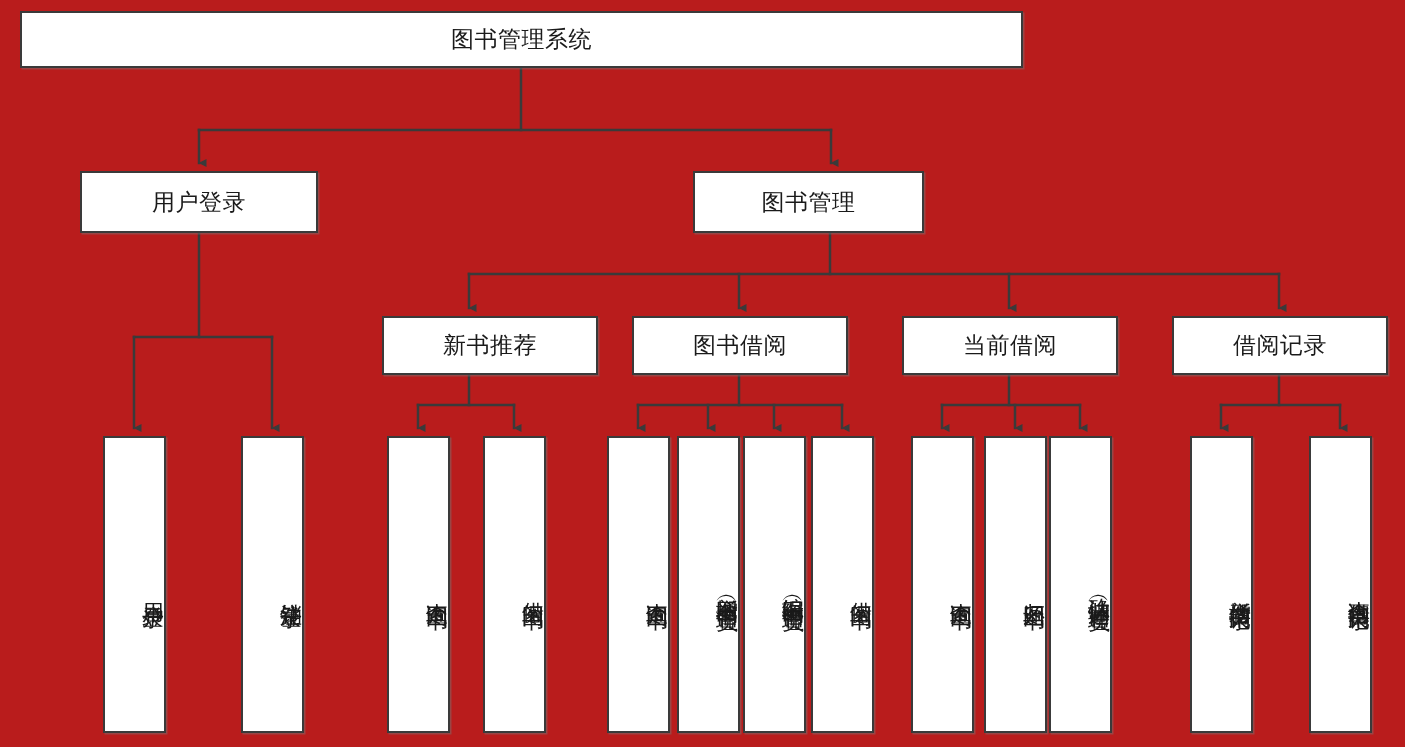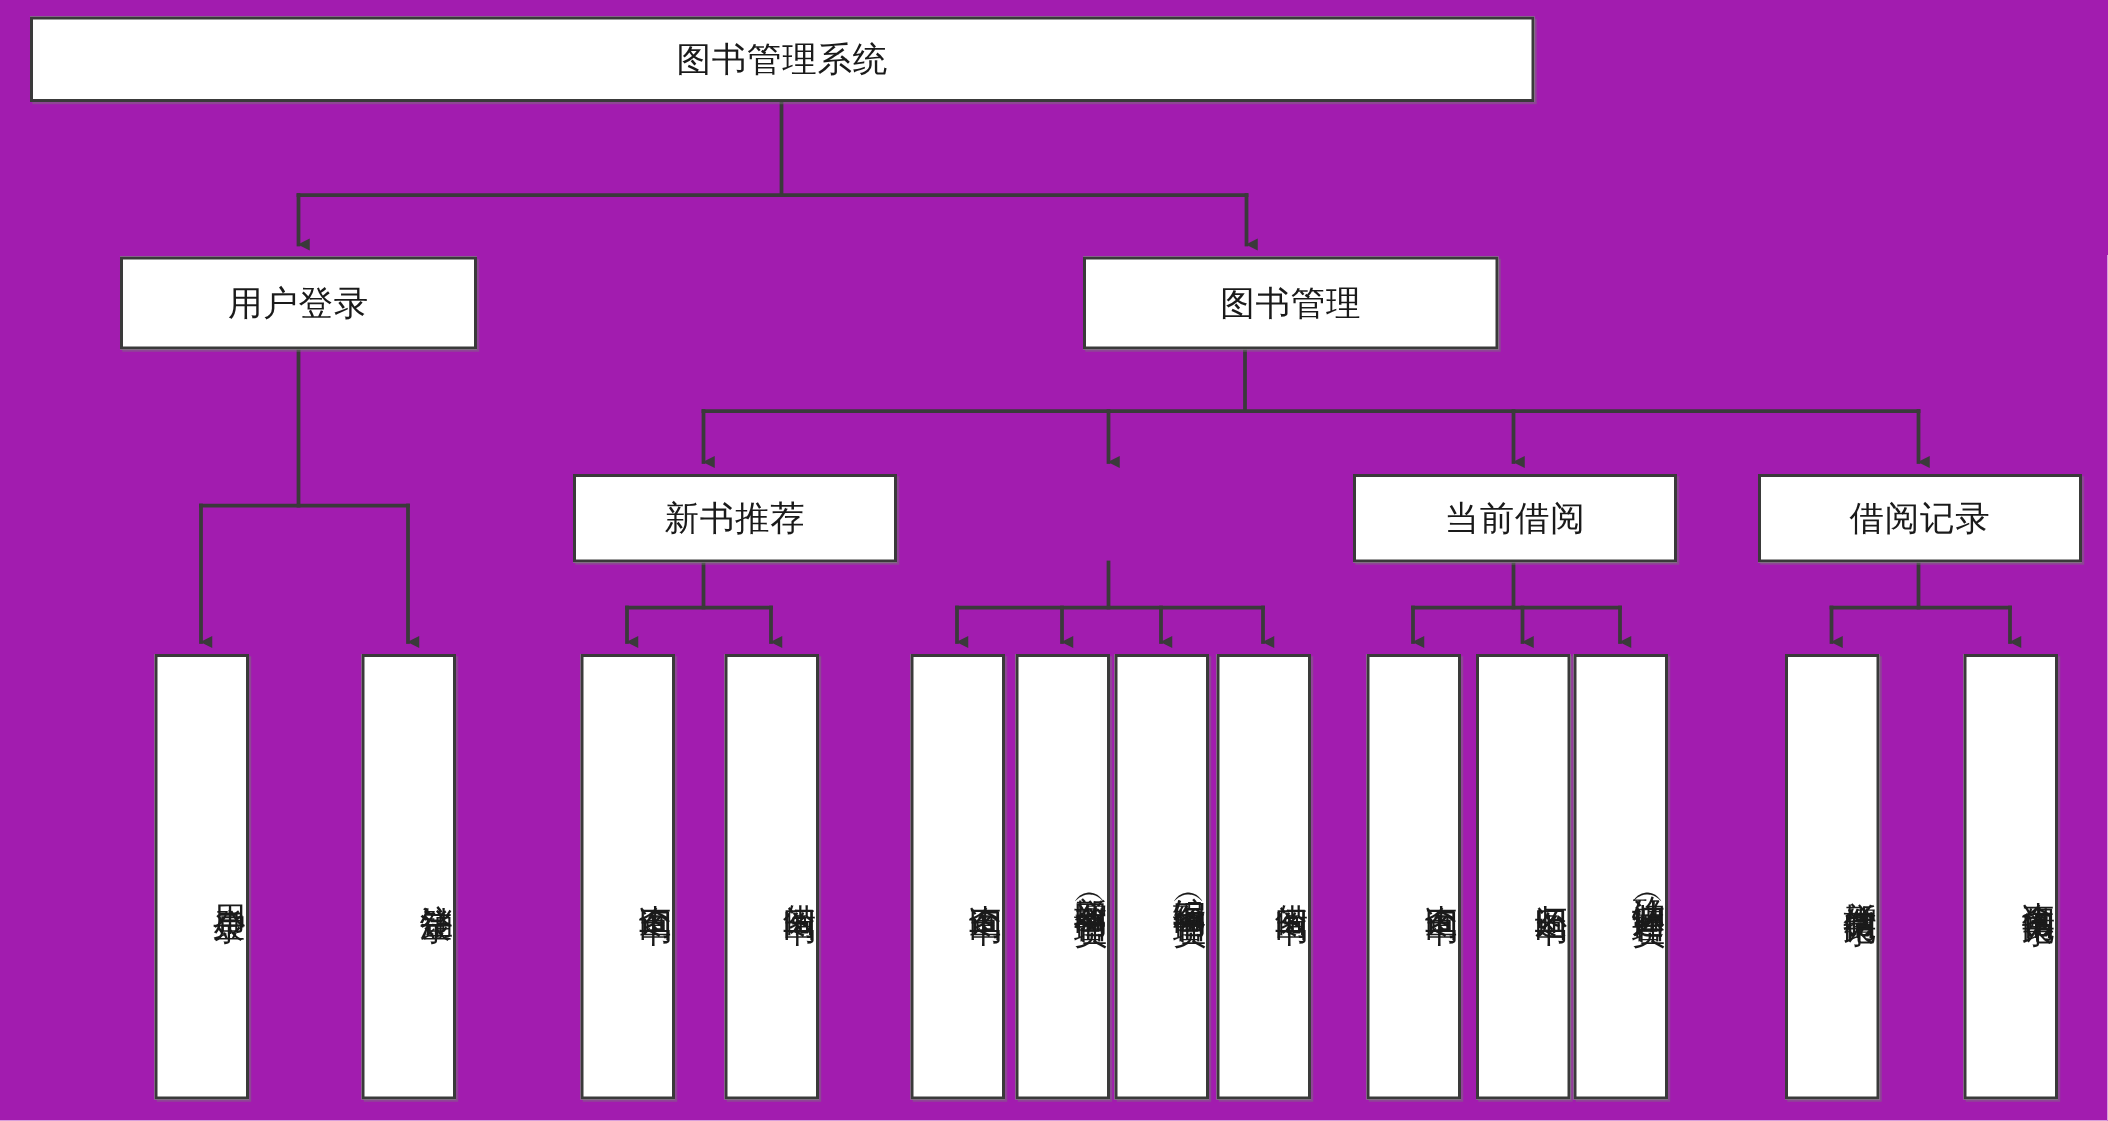--- a/index.html
+++ b/index.html
@@ -7,21 +7,21 @@
     padding: 0;
     background: #ffffff;
   }
   body {
     font-family: "Liberation Sans", "DejaVu Sans", sans-serif;
   }
   #canvas {
     position: relative;
     width: 1405px;
     height: 747px;
-    background: #a21caf;
+    background: #b91c1c;
     overflow: hidden;
   }
   #edges {
     position: absolute;
     left: 0;
     top: 0;
     width: 1405px;
     height: 747px;
     pointer-events: none;
   }
@@ -120,26 +120,29 @@
     </g>
   </svg>
 
   <div class="node horiz" style="left:20px;top:11px;width:1003px;height:57px;">
     <span>图书管理系统</span>
   </div>
 
   <div class="node horiz" style="left:80px;top:171px;width:238px;height:62px;">
     <span>用户登录</span>
   </div>
-  <div class="node horiz" style="left:722px;top:171px;width:277px;height:62px;">
+  <div class="node horiz" style="left:693px;top:171px;width:231px;height:62px;">
     <span>图书管理</span>
   </div>
 
   <div class="node horiz" style="left:382px;top:316px;width:216px;height:59px;">
     <span>新书推荐</span>
+  </div>
+  <div class="node horiz" style="left:632px;top:316px;width:216px;height:59px;">
+    <span>图书借阅</span>
   </div>
   <div class="node horiz" style="left:902px;top:316px;width:216px;height:59px;">
     <span>当前借阅</span>
   </div>
   <div class="node horiz" style="left:1172px;top:316px;width:216px;height:59px;">
     <span>借阅记录</span>
   </div>
 
   <div class="node vert" style="left:103px;top:436px;width:63px;height:297px;">
     <span class="vtext">用户登录</span>

